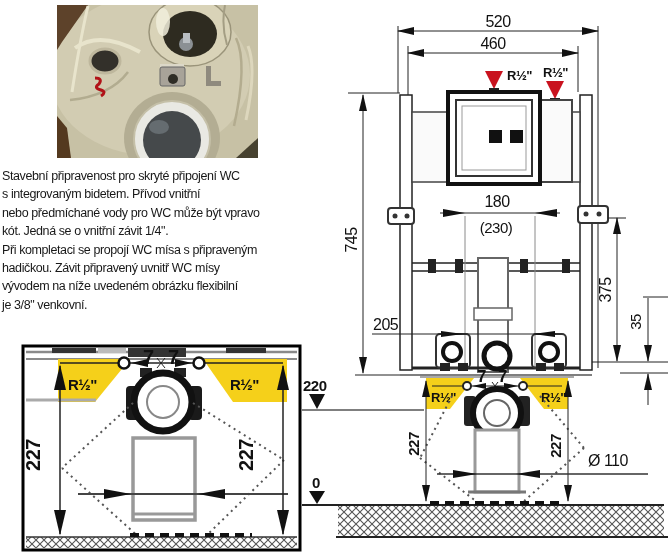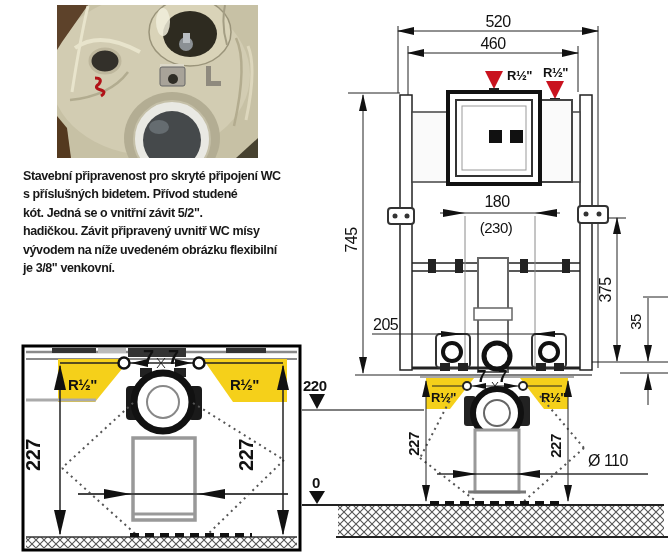--- a/index.html
+++ b/index.html
@@ -1,20 +1,20 @@
 <!DOCTYPE html>
 <html><head>
 <meta charset="utf-8">
 <style>
   html,body{margin:0;padding:0;background:#fff;}
   #canvas{position:relative;width:670px;height:555px;background:#ffffff;overflow:hidden;
           font-family:"Liberation Sans",sans-serif;}
   #diagram-svg{position:absolute;left:0;top:0;}
-  .text-block{position:absolute;left:23px;top:167px;width:330px;color:#181818;
-              font-weight:bold;font-size:12.5px;line-height:18.4px;letter-spacing:-0.4px;}
+  .text-block{position:absolute;left:2px;top:167px;width:330px;color:#181818;
+              font-weight:normal;font-size:12.5px;line-height:18.4px;letter-spacing:-0.4px;}
   .text-block div{white-space:nowrap;}
   
   text{font-family:"Liberation Sans",sans-serif;fill:#111;}
   .dim{font-size:16px;letter-spacing:-0.5px;}
   .dim15{font-size:15px;letter-spacing:-0.5px;}
   .dimb{font-size:15px;font-weight:bold;letter-spacing:-0.5px;}
   .dimb17{font-size:17px;font-weight:bold;letter-spacing:-0.5px;}
   .dimb20{font-size:20px;font-weight:bold;letter-spacing:-0.5px;}
   .rhalf{font-size:13px;font-weight:bold;letter-spacing:-0.5px;}
   .rhalf15{font-size:15px;font-weight:bold;letter-spacing:-0.5px;}
@@ -23,22 +23,24 @@
   .gray{stroke:#8a8a8a;fill:none;}
   .dot{stroke:#555;stroke-width:2;fill:none;stroke-dasharray:2 4;}
 </style>
 </head>
 <body>
 
 <div id="canvas">
 
   <div class="text-block">
     <div>Stavební připravenost pro skryté připojení WC</div>
-    <div>s příslušných bidetem. Přívod studené</div>
-    <div>kót. Jedná se o vnitřní závit 5/2".</div>
+    <div>s integrovaným bidetem. Přívod vnitřní</div>
+    <div>nebo předmíchané vody pro WC může být vpravo</div>
+    <div>kót. Jedná se o vnitřní závit 1/4".</div>
+    <div>Při kompletaci se propojí WC mísa s připraveným</div>
     <div>hadičkou. Závit připravený uvnitř WC mísy</div>
     <div>vývodem  na níže uvedeném obrázku flexibilní</div>
     <div>je 3/8" venkovní.</div>
   </div>
 
   <svg id="diagram-svg" width="670" height="555" viewBox="0 0 670 555">
     <defs>
       <pattern id="hatch" width="8" height="8" patternUnits="userSpaceOnUse">
         <rect width="8" height="8" fill="#fff"></rect>
         <path d="M0,0 L8,8 M8,0 L0,8" stroke="#555" stroke-width="1.1"></path>

